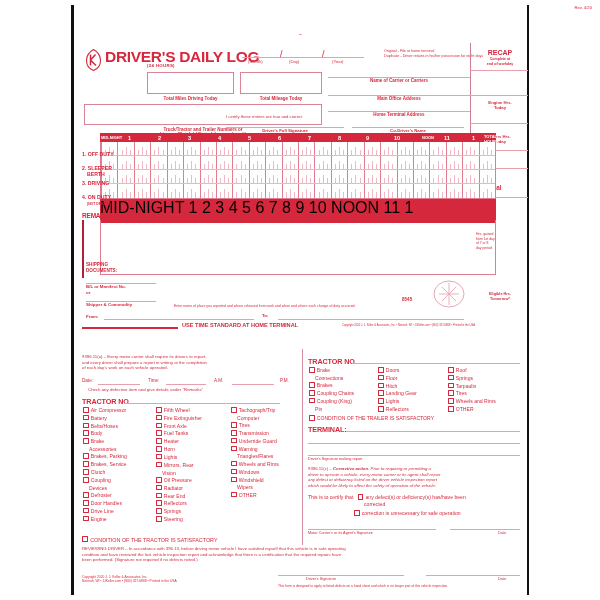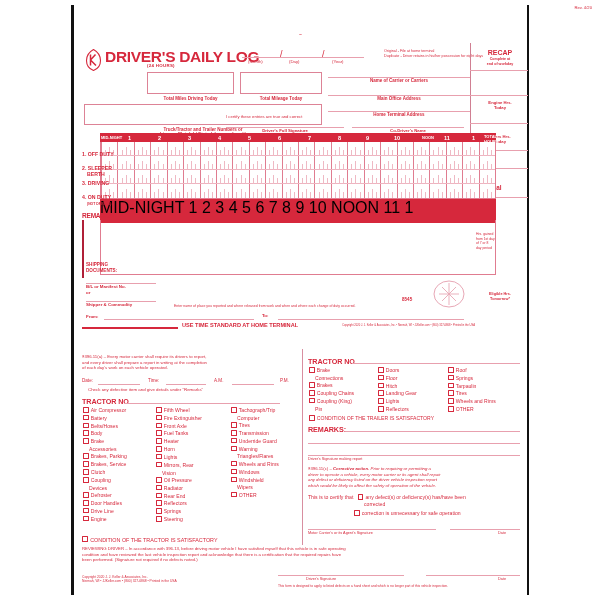--- a/index.html
+++ b/index.html
@@ -742,21 +742,21 @@
         <div class="it"><span class="cbx"></span><span>Tarpaulin</span></div>
         <div class="it"><span class="cbx"></span><span>Tires</span></div>
         <div class="it"><span class="cbx"></span><span>Wheels and Rims</span></div>
         <div class="it"><span class="cbx"></span><span>OTHER</span></div>
       </div>
 
     <div class="cl" style="position:absolute;left:235px;top:410px;">
       <span class="cbx"></span><span>CONDITION OF THE TRAILER IS SATISFACTORY</span>
     </div>
 
-    <div class="secttitle" style="position:absolute;left:234px;top:420px;">REMARKS:</div>
+    <div class="secttitle" style="position:absolute;left:234px;top:420px;">TERMINAL:</div>
     <div class="ln" style="left:272px;top:426px;width:174px;"></div>
     <div class="ln" style="left:234px;top:438px;width:212px;"></div>
     <div class="ln" style="left:234px;top:450px;width:212px;"></div>
     <div class="siglbl" style="position:absolute;left:234px;top:452px;">Driver's Signature making report</div>
 
     <div class="para ital" style="position:absolute;left:234px;top:461px;width:212px;">
       <div><span style="font-style:normal;">§396.11(c) – </span><span class="bld">Corrective action.</span><span> Prior to requiring or permitting a</span></div>
       <div>driver to operate a vehicle, every motor carrier or its agent shall repair</div>
       <div>any defect or deficiency listed on the driver vehicle inspection report</div>
       <div>which would be likely to affect the safety of operation of the vehicle.</div>

